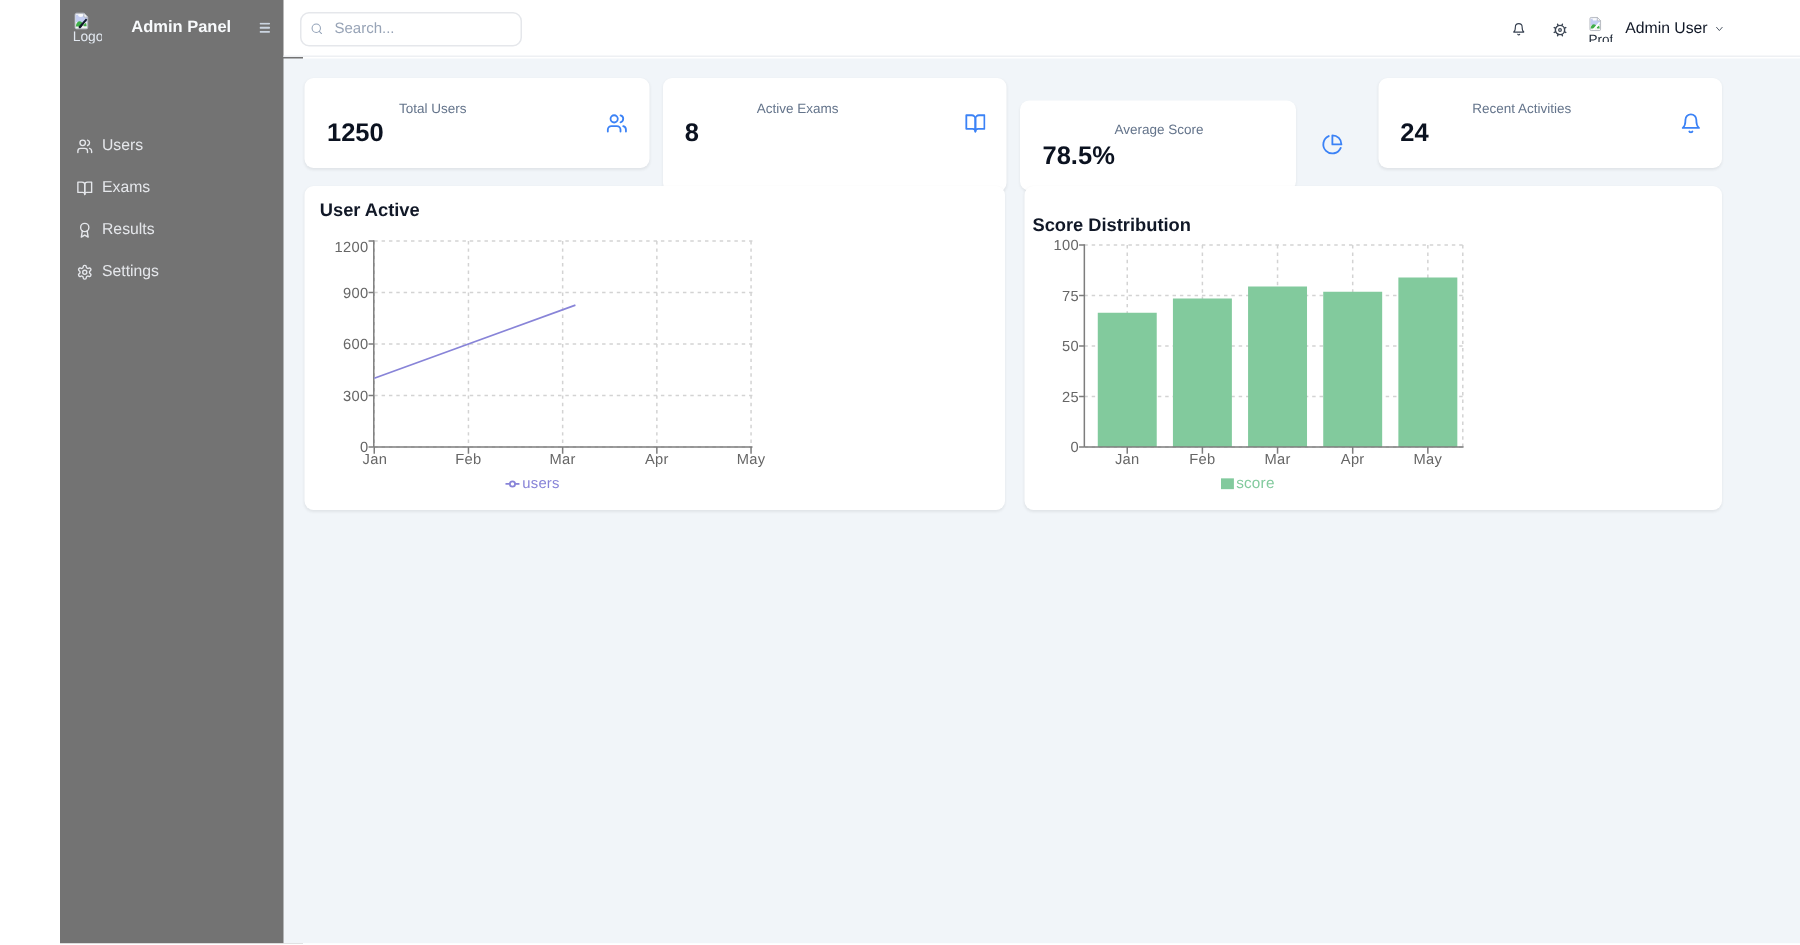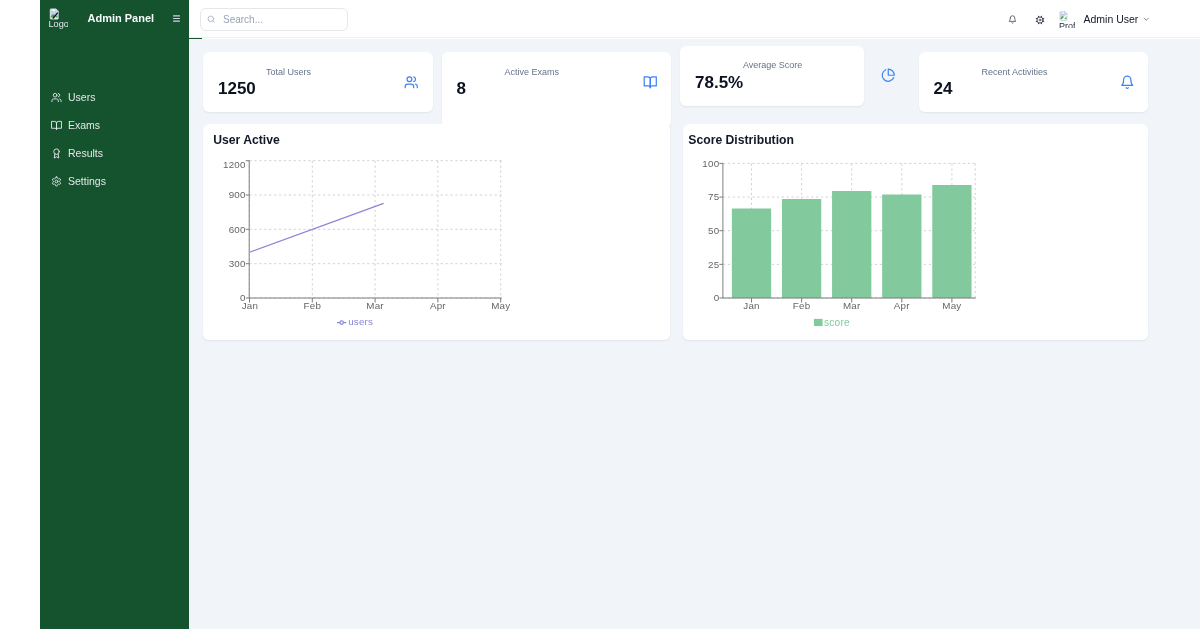--- a/index.html
+++ b/index.html
@@ -1,20 +1,20 @@
 <!DOCTYPE html>
 <html><head>
 <meta charset="utf-8">
 <style>
   * { margin:0; padding:0; box-sizing:border-box; }
   html,body { width:1200px; height:630px; background:#fff; font-family:"Liberation Sans",sans-serif; }
   #app { opacity:0.9999; }
   .abs { position:absolute; }
   #app { position:absolute; left:40px; top:0; width:1160px; height:628.5px; overflow:hidden; }
-  #sidebar { position:absolute; left:0; top:0; width:162px; height:628.5px; background:#14532d; }
+  #sidebar { position:absolute; left:0; top:0; width:162px; height:628.5px; background:#737373; }
   #topbar { position:absolute; left:149px; top:0; width:1011px; height:37.5px; background:#fff; border-bottom:1px solid #eef0f3; }
   #content { position:absolute; left:149px; top:38.5px; width:1011px; height:590px; background:#f1f5f9; }
   .menu-item { position:absolute; left:0; width:149px; height:28px; }
   .menu-item .lbl { position:absolute; left:28px; top:7.5px; font-size:10.5px; color:#e5e7eb; line-height:13px; }
   .menu-item svg { position:absolute; left:11px; top:9px; }
   .card { position:absolute; background:#fff; border-radius:6px; box-shadow:0 1px 2px rgba(0,0,0,0.07); }
   .stat-lbl { position:absolute; left:15px; top:14.5px; font-size:9px; color:#64748b; line-height:10px;margin-left:48px; }
   .stat-val { position:absolute; left:15px; top:30px; font-size:17px; font-weight:bold; color:#0b1220; line-height:14.5px; }
   .stat-ic { position:absolute; top:22.7px; }
   .ctitle { position:absolute; font-size:11.5px; font-weight:bold; color:#111827; line-height:12px; top:9.5px; }
@@ -130,21 +130,21 @@
         </svg>
     </div>
     <div class="card" style="left:252.5px;top:13.5px;width:229.5px;height:76px">
       <div class="stat-lbl">Active Exams</div>
       <div class="stat-val">8</div>
       <svg class="stat-ic" style="left:201.3px" width="14.5" height="14.5" viewBox="0 0 24 24" fill="none" stroke="#3b82f6" stroke-width="2" stroke-linecap="round" stroke-linejoin="round">
           <path d="M2 3h6a4 4 0 0 1 4 4v14a3 3 0 0 0-3-3H2z"></path>
           <path d="M22 3h-6a4 4 0 0 0-4 4v14a3 3 0 0 1 3-3h7z"></path>
         </svg>
     </div>
-    <div class="card" style="left:491px;top:7px;width:184px;height:60px">
+    <div class="card" style="left:491px;top:28px;width:184px;height:60px">
       <div class="stat-lbl">Average Score</div>
       <div class="stat-val">78.5%</div>
       <svg class="stat-ic" style="left:201.3px" width="14.5" height="14.5" viewBox="0 0 24 24" fill="none" stroke="#3b82f6" stroke-width="2" stroke-linecap="round" stroke-linejoin="round">
           <path d="M21.21 15.89A10 10 0 1 1 8 2.83"></path>
           <path d="M22 12A10 10 0 0 0 12 2v10z"></path>
         </svg>
     </div>
     <div class="card" style="left:729.5px;top:13.5px;width:229.5px;height:60px">
       <div class="stat-lbl">Recent Activities</div>
       <div class="stat-val">24</div>
@@ -198,21 +198,21 @@
           <text x="297.7" y="185.4">May</text>
         </g>
         <line x1="46.5" y1="128.2" x2="180.6" y2="79.4" stroke="#8884d8" stroke-width="1.15"></line>
         <line x1="134" y1="198.6" x2="143.3" y2="198.6" stroke="#8884d8" stroke-width="1.2"></line>
         <circle cx="138.65" cy="198.6" r="1.75" fill="#fff" stroke="#8884d8" stroke-width="1.2"></circle>
         <text x="145.2" y="201" font-size="9.9" letter-spacing="0.15" fill="#8884d8" font-family="Liberation Sans,sans-serif">users</text>
       </svg>
     </div>
 
     <div class="card" style="left:494px;top:85.5px;width:465px;height:216px">
-      <div class="ctitle" style="left:5.3px;top:10px;font-size:12.2px;line-height:12.2px">Score Distribution</div>
+      <div class="ctitle" style="left:5.3px;top:20px;font-size:12.2px;line-height:12.2px">Score Distribution</div>
       <svg class="abs" style="left:0;top:0" width="465" height="216" viewBox="0 0 465 216">
         <g stroke="#d3d3d3" stroke-dasharray="2.3 2.6" stroke-width="1" fill="none">
           <line x1="68.5" y1="39.4" x2="68.5" y2="174"></line>
           <line x1="118.6" y1="39.4" x2="118.6" y2="174"></line>
           <line x1="168.7" y1="39.4" x2="168.7" y2="174"></line>
           <line x1="218.8" y1="39.4" x2="218.8" y2="174"></line>
           <line x1="268.9" y1="39.4" x2="268.9" y2="174"></line>
           <line x1="292.2" y1="39.4" x2="292.2" y2="174"></line>
           <line x1="39.9" y1="39.4" x2="292.2" y2="39.4"></line>
           <line x1="39.9" y1="73.05" x2="292.2" y2="73.05"></line>

